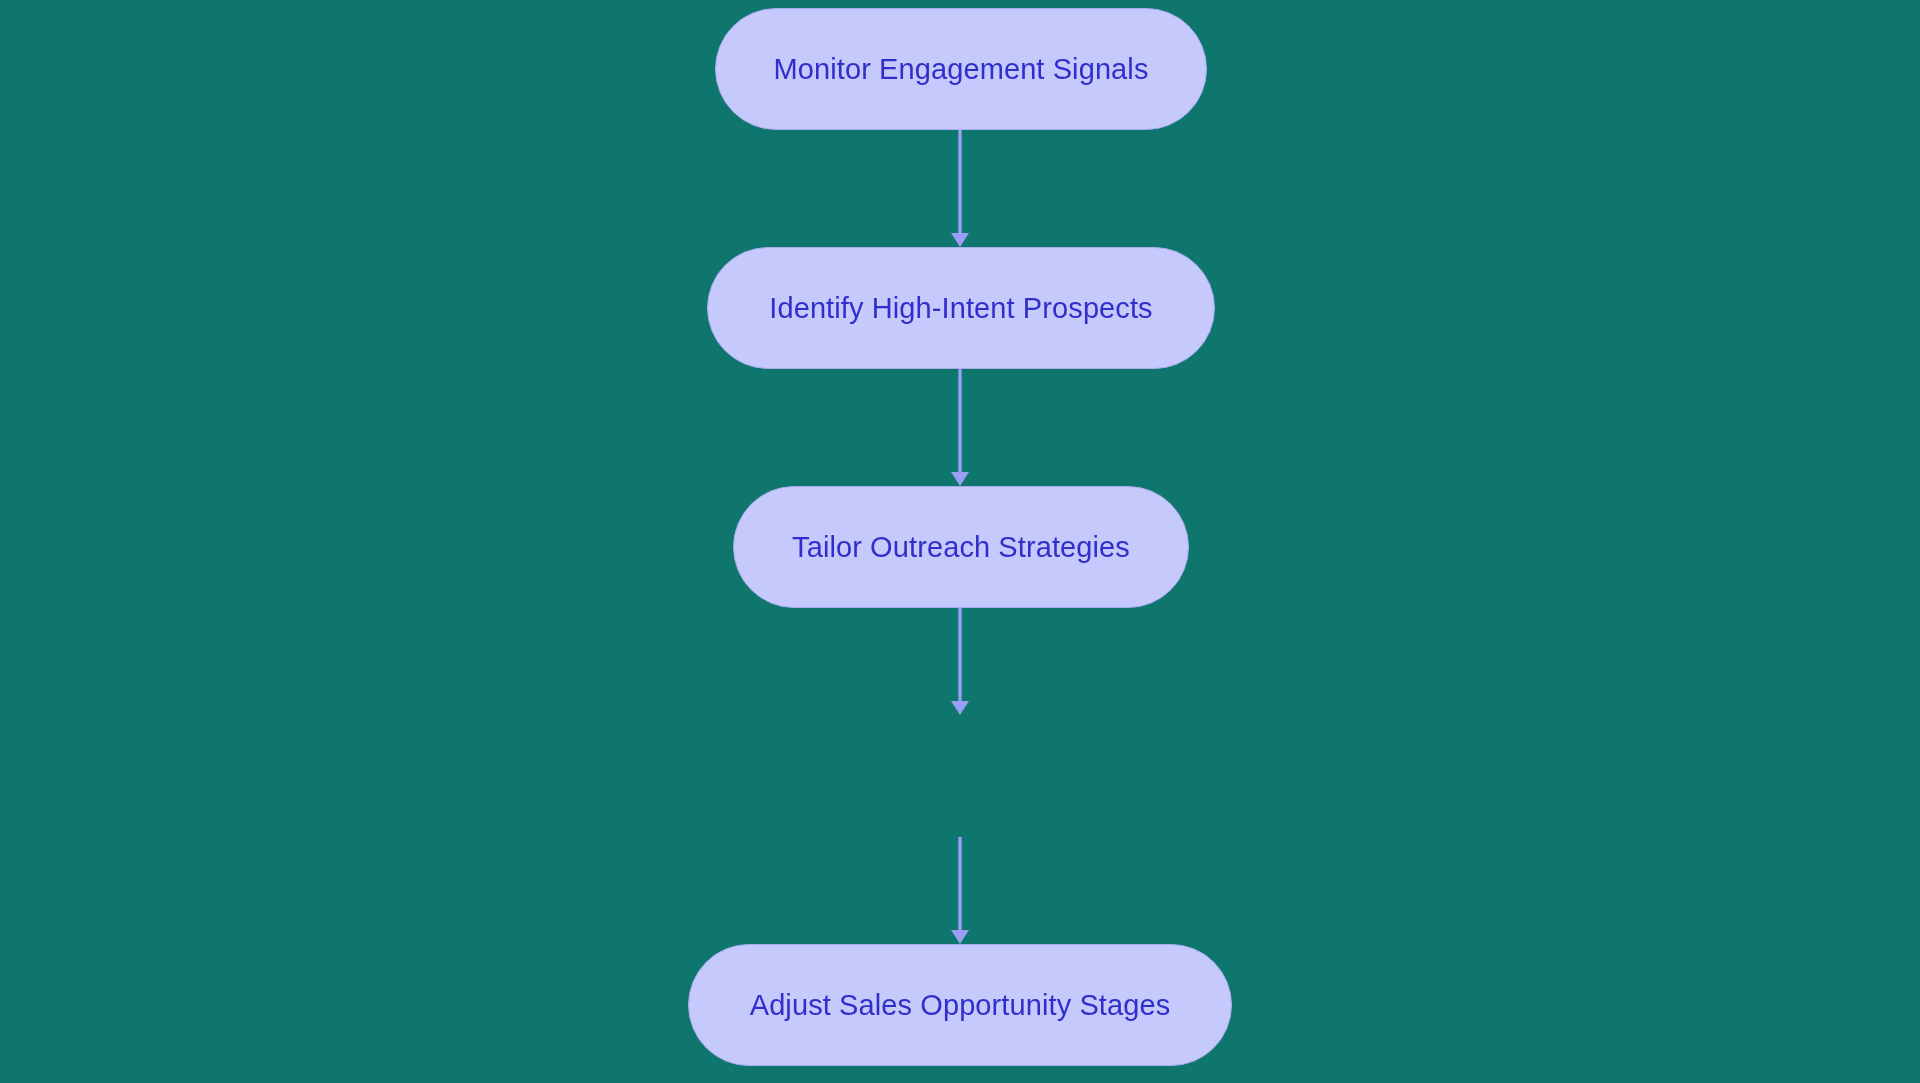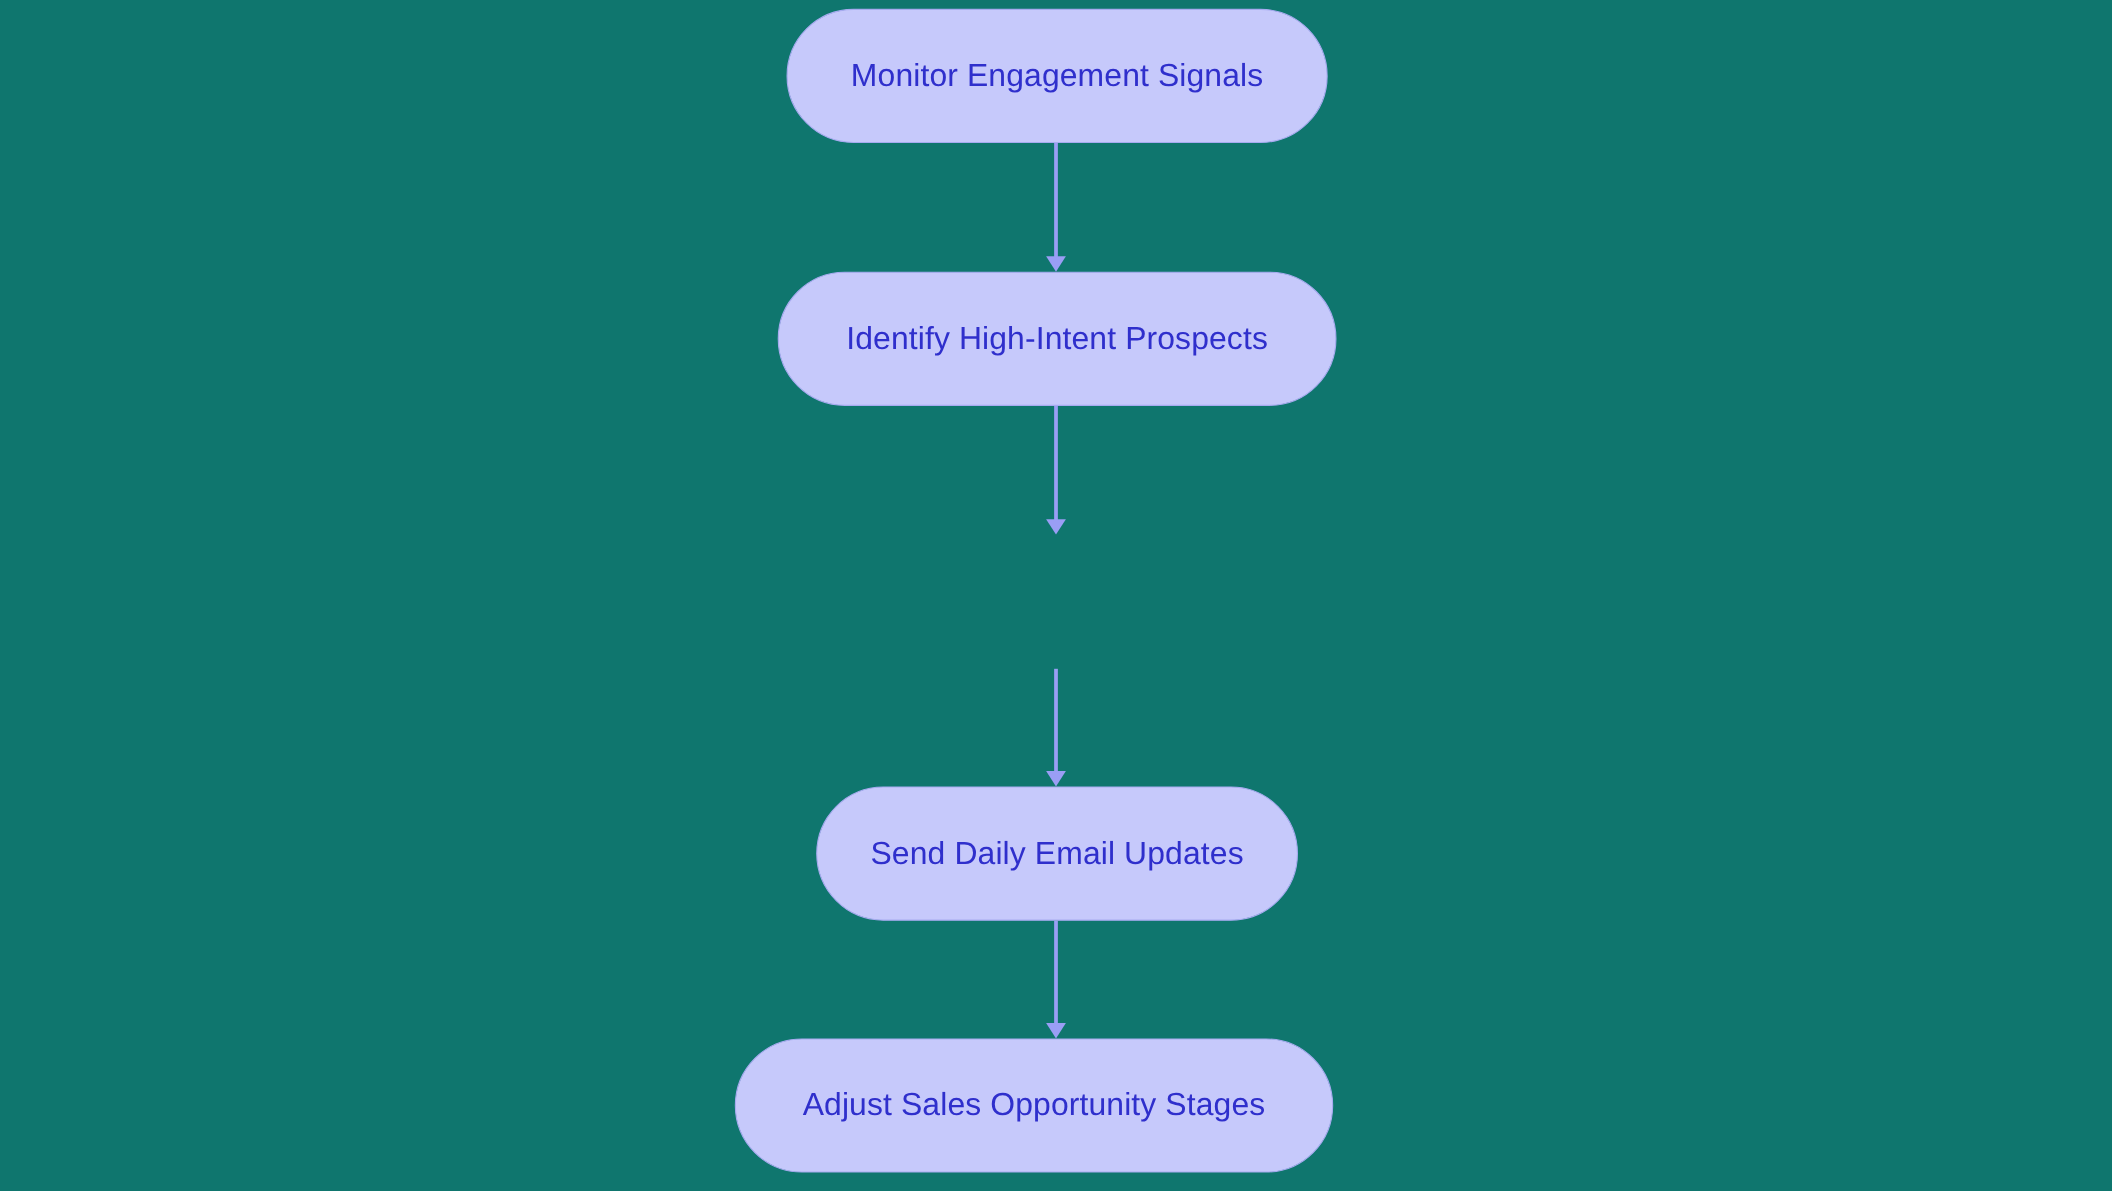--- a/index.html
+++ b/index.html
@@ -42,21 +42,21 @@
     line-height: 1;
     letter-spacing: 0.1px;
     white-space: nowrap;
   }
 
   
   #node-0 { left: 715px;  width: 492px; top: 8px;   }
   #node-1 { left: 707px;  width: 508px; top: 247px; align-items: center; }
   #node-2 { left: 733px;  width: 456px; top: 486px; }
   #node-3 { left: 742px;  width: 438px; top: 715px; }
-  #node-4 { left: 668px;  width: 544px; top: 944px; text-align: right; }
+  #node-4 { left: 688px;  width: 544px; top: 944px; text-align: right; }
 
   
   .connector {
     position: absolute;
     left: 0;
     top: 0;
     width: 1920px;
     height: 1083px;
     pointer-events: none;
     overflow: visible;
@@ -99,22 +99,22 @@
   </svg>
 
   <div class="node" id="node-0">
     <span class="node-label">Monitor Engagement Signals</span>
   </div>
 
   <div class="node" id="node-1">
     <span class="node-label">Identify High-Intent Prospects</span>
   </div>
 
+  <div class="node" id="node-2">
+    <span class="node-label">Tailor Outreach Strategies</span>
+  </div>
 
-  <div class="node" id="node-3">
-    <span class="node-label">Send Daily Email Updates</span>
-  </div>
 
   <div class="node" id="node-4">
     <span class="node-label">Adjust Sales Opportunity Stages</span>
   </div>
 
 </div>
 
 </body></html>

